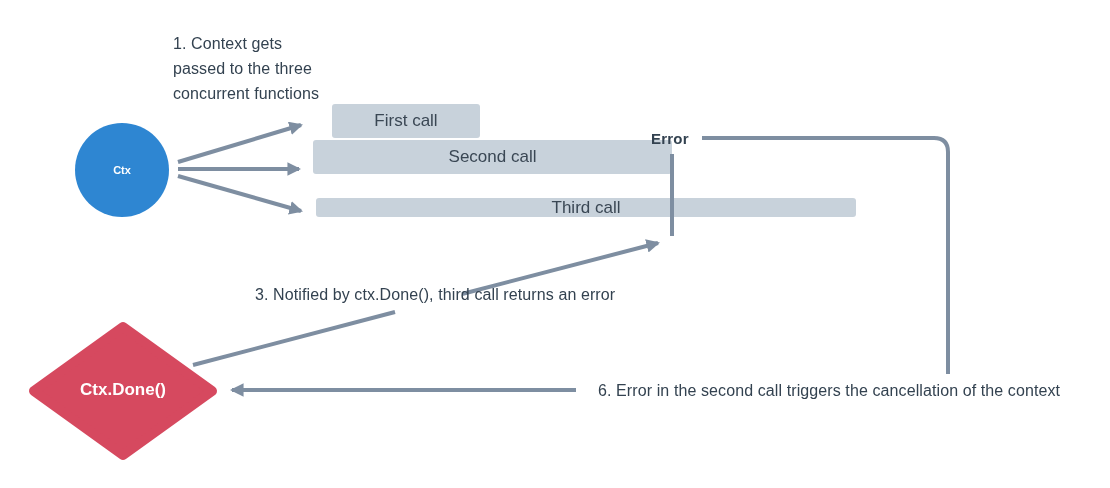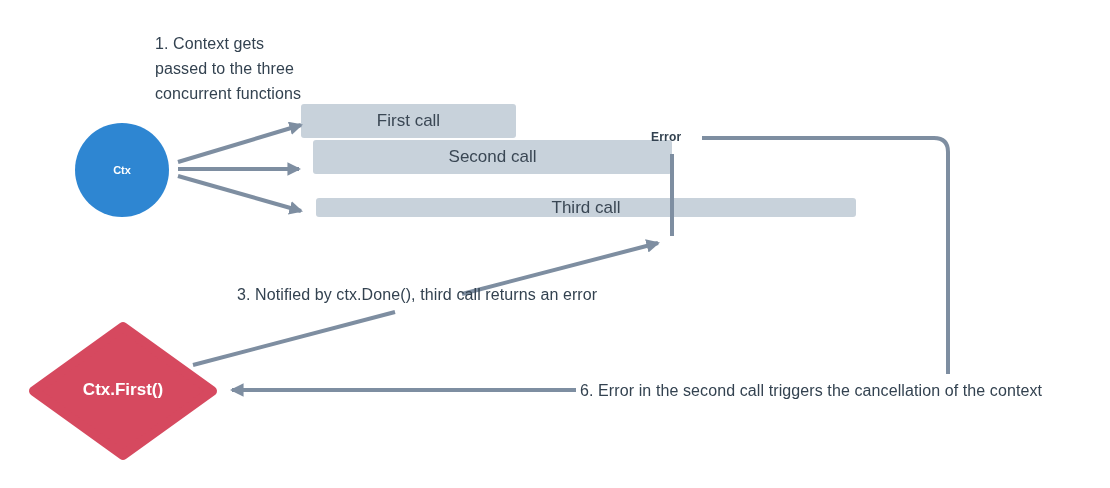--- a/index.html
+++ b/index.html
@@ -7,50 +7,50 @@
     --line:#7e8ea1; --text-dark:#334250; --bar-text:#3a4754; --white:#ffffff;
   }
   html,body{margin:0;padding:0;background:var(--bg);}
   #canvas{
     position:relative;width:1110px;height:488px;background:var(--bg);
     font-family:"Liberation Sans", sans-serif;overflow:hidden;
   }
   .abs{position:absolute;}
   .note{
     color:var(--text-dark);font-size:16px;font-weight:500;line-height:25px;
-    white-space:pre-line;letter-spacing:.1px;
+    white-space:pre-line;letter-spacing:.1px;margin-left:18px;
   }
   .note-inline{line-height:19px;white-space:nowrap;}
   .bar{
     background:var(--bar);border-radius:3px;display:flex;align-items:center;justify-content:center;
     color:var(--bar-text);font-size:17px;
   }
   #ctx-circle{
     left:75px;top:123px;width:94px;height:94px;border-radius:50%;background:var(--circle);
     display:flex;align-items:center;justify-content:center;
     color:var(--white);font-size:11px;font-weight:700;
   }
   #ctx-done-label{
     left:48px;top:380px;width:150px;text-align:center;
     color:var(--white);font-size:17px;font-weight:700;
   }
   #error-label{
-    left:651px;top:130px;color:var(--text-dark);font-size:12px;font-weight:700;letter-spacing:.2px;
+    left:651px;top:130px;color:var(--text-dark);font-size:15px;font-weight:700;letter-spacing:.2px;
   }
   svg.overlay{position:absolute;left:0;top:0;}
   .ln{stroke:var(--line);stroke-width:4;fill:none;}
   .diamond{fill:var(--diamond);stroke:var(--diamond);stroke-width:10;stroke-linejoin:round;}
   #ah path{fill:var(--line);}
 </style>
 </head>
 <body>
 
 <div id="canvas">
 
-  <div class="bar abs" style="left:301px;top:104px;width:215px;height:34px;">
+  <div class="bar abs" style="left:332px;top:104px;width:148px;height:34px;">
     <span>First call</span>
   </div>
   <div class="bar abs" style="left:313px;top:140px;width:359px;height:34px;">
     <span>Second call</span>
   </div>
   <div class="bar abs" style="left:316px;top:198px;width:540px;height:19px;">
     <span>Third call</span>
   </div>
 
   <div class="abs" id="ctx-circle">
@@ -83,15 +83,15 @@
   <div class="abs note" style="left:155px;top:31px;">1. Context gets
 passed to the three
 concurrent functions</div>
 
   <div class="abs" id="error-label">Error</div>
 
   <div class="abs note note-inline" style="left:237px;top:285px;">3. Notified by ctx.Done(), third call returns an error</div>
 
   <div class="abs note note-inline" style="left:580px;top:381px;">6. Error in the second call triggers the cancellation of the context</div>
 
-  <div class="abs" id="ctx-done-label">Ctx.First()</div>
+  <div class="abs" id="ctx-done-label">Ctx.Done()</div>
 
 </div>
 
 </body></html>

